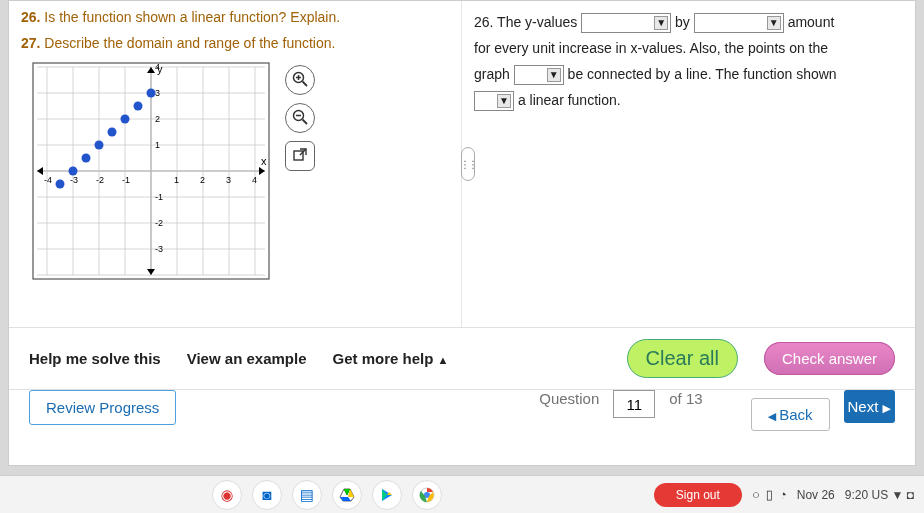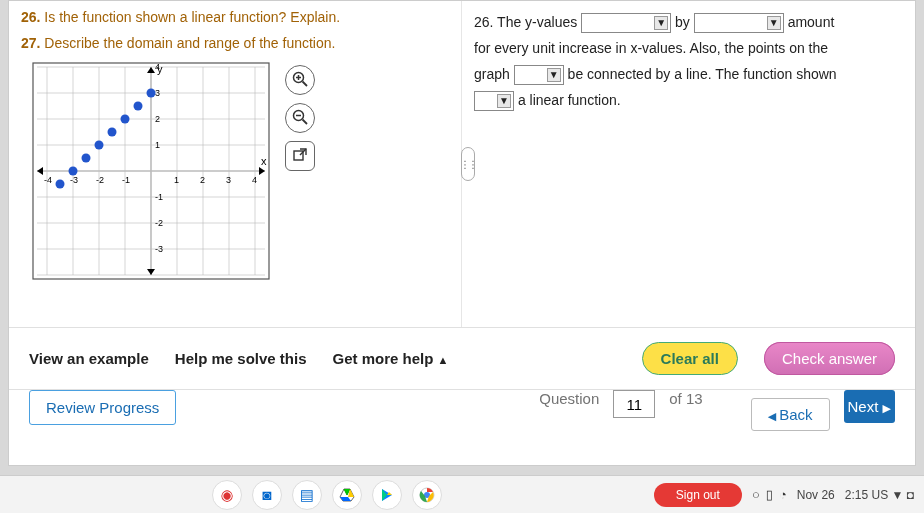--- a/index.html
+++ b/index.html
@@ -22,21 +22,21 @@
   .dd { display:inline-block; border:1px solid #888; background:#fff; height:20px; min-width:30px; vertical-align:middle; position:relative; font-size:12px;}
   .dd .arrow { position:absolute; right:2px; top:2px; font-size:10px; background:#e8e8e8; border:1px solid #999; width:14px; height:14px; text-align:center; line-height:12px;}
   .dd.wide { min-width:90px; }
   .ans-line { font-size:14px; color:#222; line-height:26px; }
 
   .divider-handle { position:absolute; left:-1px; top:50%; transform:translateY(-50%); width:14px; height:34px; border:1px solid #aaa; border-radius:7px; background:#fff; display:flex; align-items:center; justify-content:center; font-size:10px; color:#666; letter-spacing:-2px;}
 
   .action-row { border-top:1px solid #e0e0e0; height:62px; display:flex; align-items:center; padding:0 20px; gap:26px; }
   .link { font-size:15px; font-weight:bold; color:#222; cursor:pointer; }
   .spacer { flex:1; }
-  .pill { border:1px solid #4a7; border-radius:20px; padding:7px 18px; font-size:15px; color:#2a7a5a; background:#fde047; cursor:pointer; font-weight:700;}
+  .pill { border:1px solid #4a7; border-radius:20px; padding:7px 18px; font-size:20px; color:#2a7a5a; background:#bef264; cursor:pointer; font-weight:400;}
   .check-btn { border:none; border-radius:20px; padding:8px 18px; font-size:15px; color:#fff; background:linear-gradient(#e987c8,#d06fb4); cursor:pointer; font-weight:500; box-shadow:0 0 0 1px #c058a0 inset;}
 
   .nav-row { border-top:1px solid #e0e0e0; height:70px; display:flex; align-items:flex-start; padding:0 20px; gap:14px; }
   .review-btn { border:1px solid #4aa0e0; background:#fff; color:#1a6db3; padding:8px 16px; font-size:15px; border-radius:3px; cursor:pointer; font-weight:500;}
   .qlabel { font-size:15px; color:#737373; }
   .qbox { width:42px; height:28px; border:1px solid #999; text-align:center; font-size:15px; }
   .back-btn { border:1px solid #bbb; background:#fff; color:#1a6db3; padding:7px 16px; font-size:15px; border-radius:3px; cursor:pointer;margin-top:8px;}
   .next-btn { border:none; background:#1a6db3; color:#fff; padding:8px 4px; font-size:15px; border-radius:3px; cursor:pointer;}
   .tri { font-size:11px; }
 
@@ -165,22 +165,22 @@
         <span class="dd" style="min-width:50px"><span class="arrow">▼</span></span>
         <span>be connected by a line. The function shown</span>
         <br>
         <span class="dd" style="min-width:40px"><span class="arrow">▼</span></span>
         <span>a linear function.</span>
       </div>
     </div>
   </div>
 
   <div class="action-row">
+    <span class="link">Help me solve this</span>
     <span class="link">View an example</span>
-    <span class="link">Help me solve this</span>
     <span class="link">
       <span>Get more help</span>
       <span style="font-size:11px">▲</span>
     </span>
     <div class="spacer"></div>
     <button class="pill">Clear all</button>
     <button class="check-btn">Check answer</button>
   </div>
 
   <div class="nav-row">
@@ -233,18 +233,18 @@
   </div>
   <div class="tb-spacer"></div>
   <button class="signout">Sign out</button>
   <div class="tb-icons">
     <span>○</span>
     <span>▯</span>
     <span>◔</span>
   </div>
   <span class="tb-text">Nov 26</span>
   <span class="tb-text">
-    <span>2:15</span>
+    <span>9:20</span>
     <span>US</span>
     <span> ▼</span>
     <span> ◘</span>
   </span>
 </div>
 
 </body></html>

